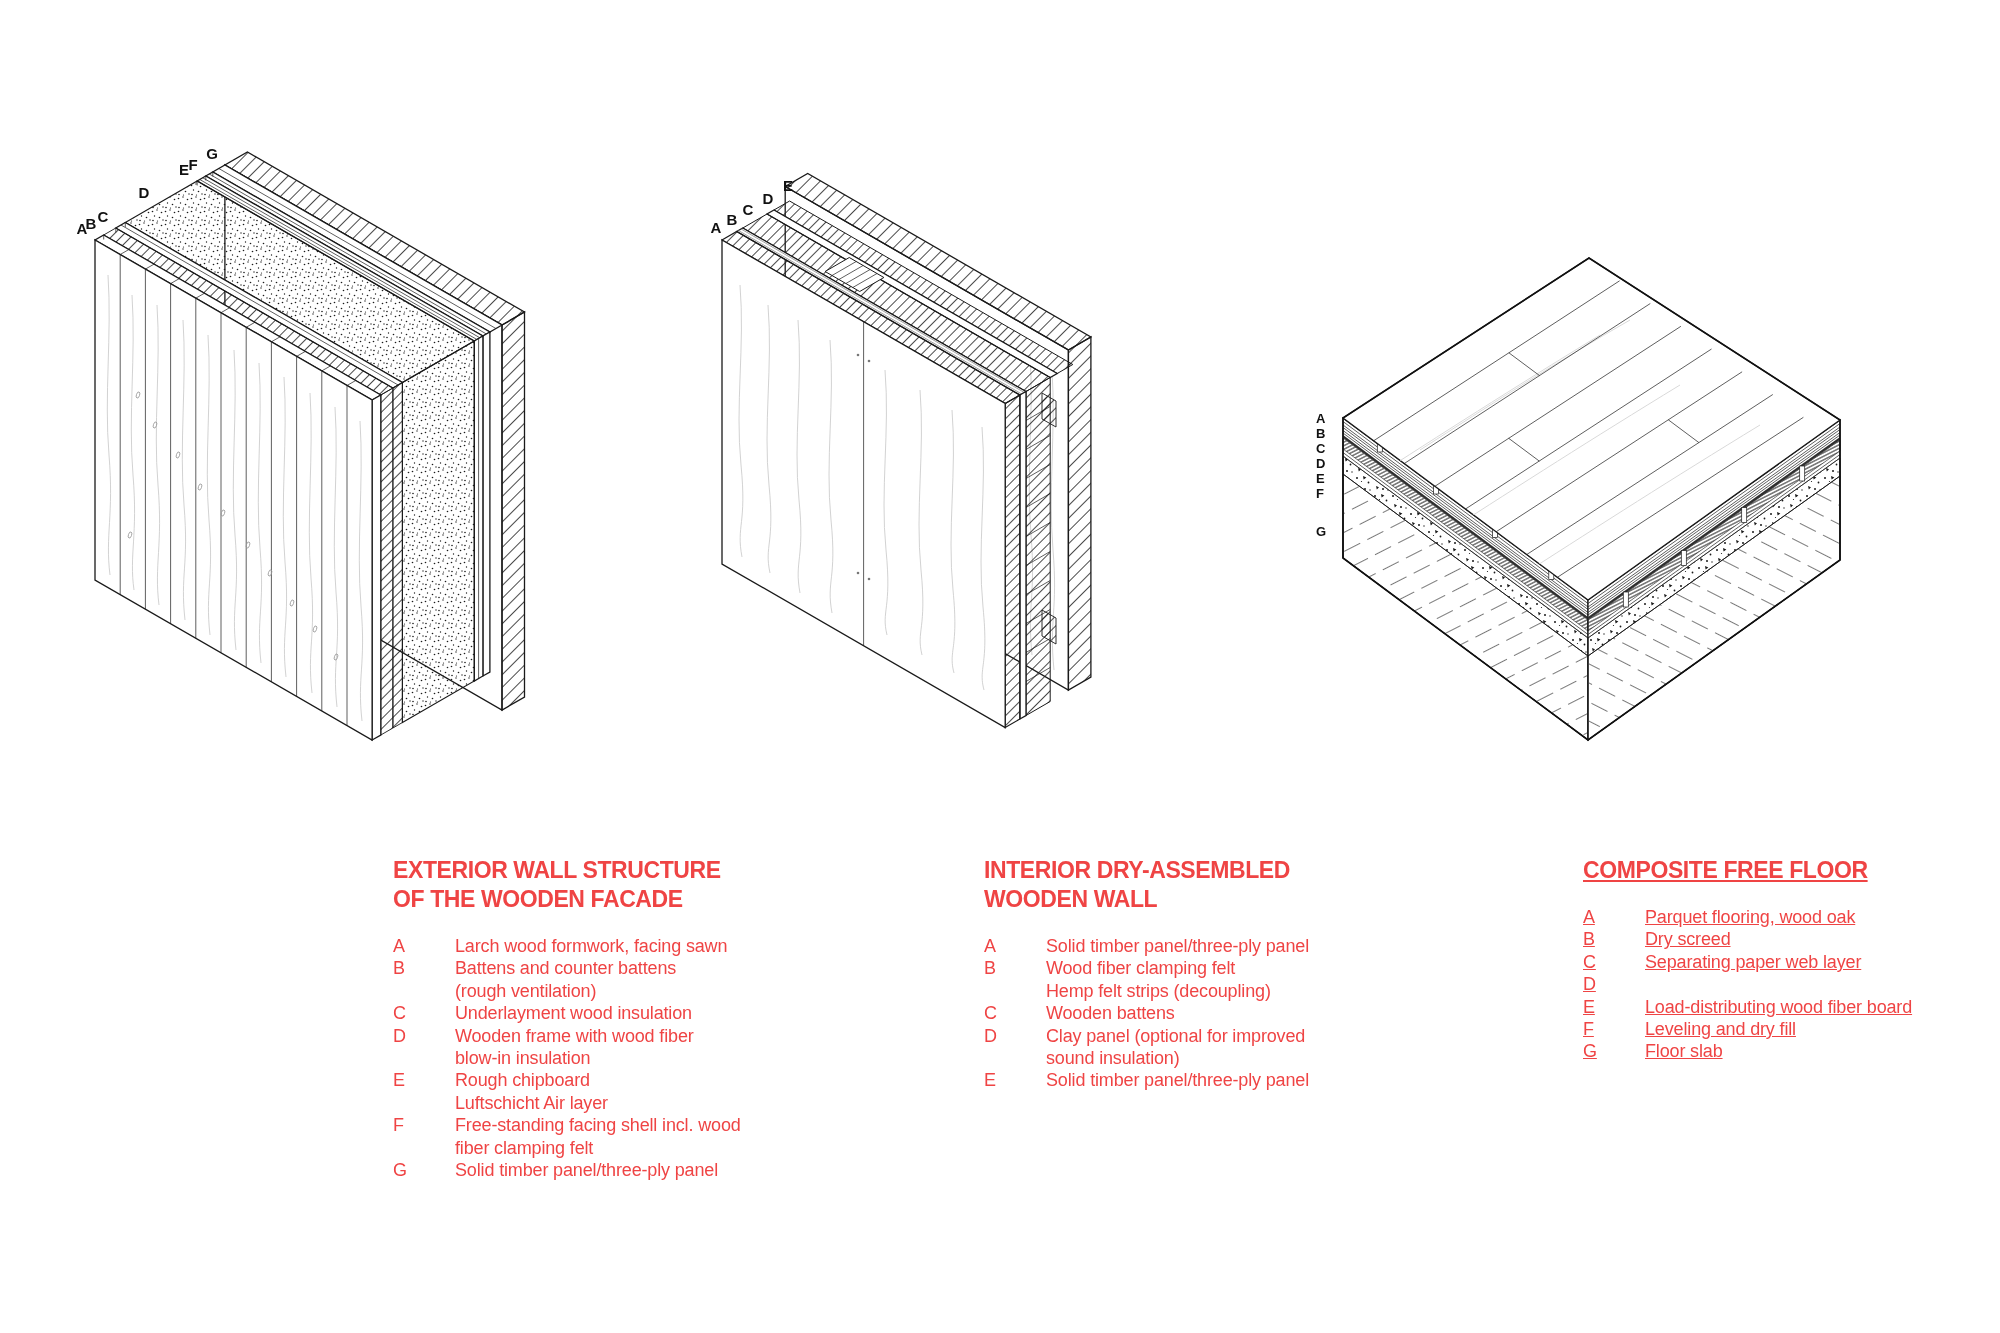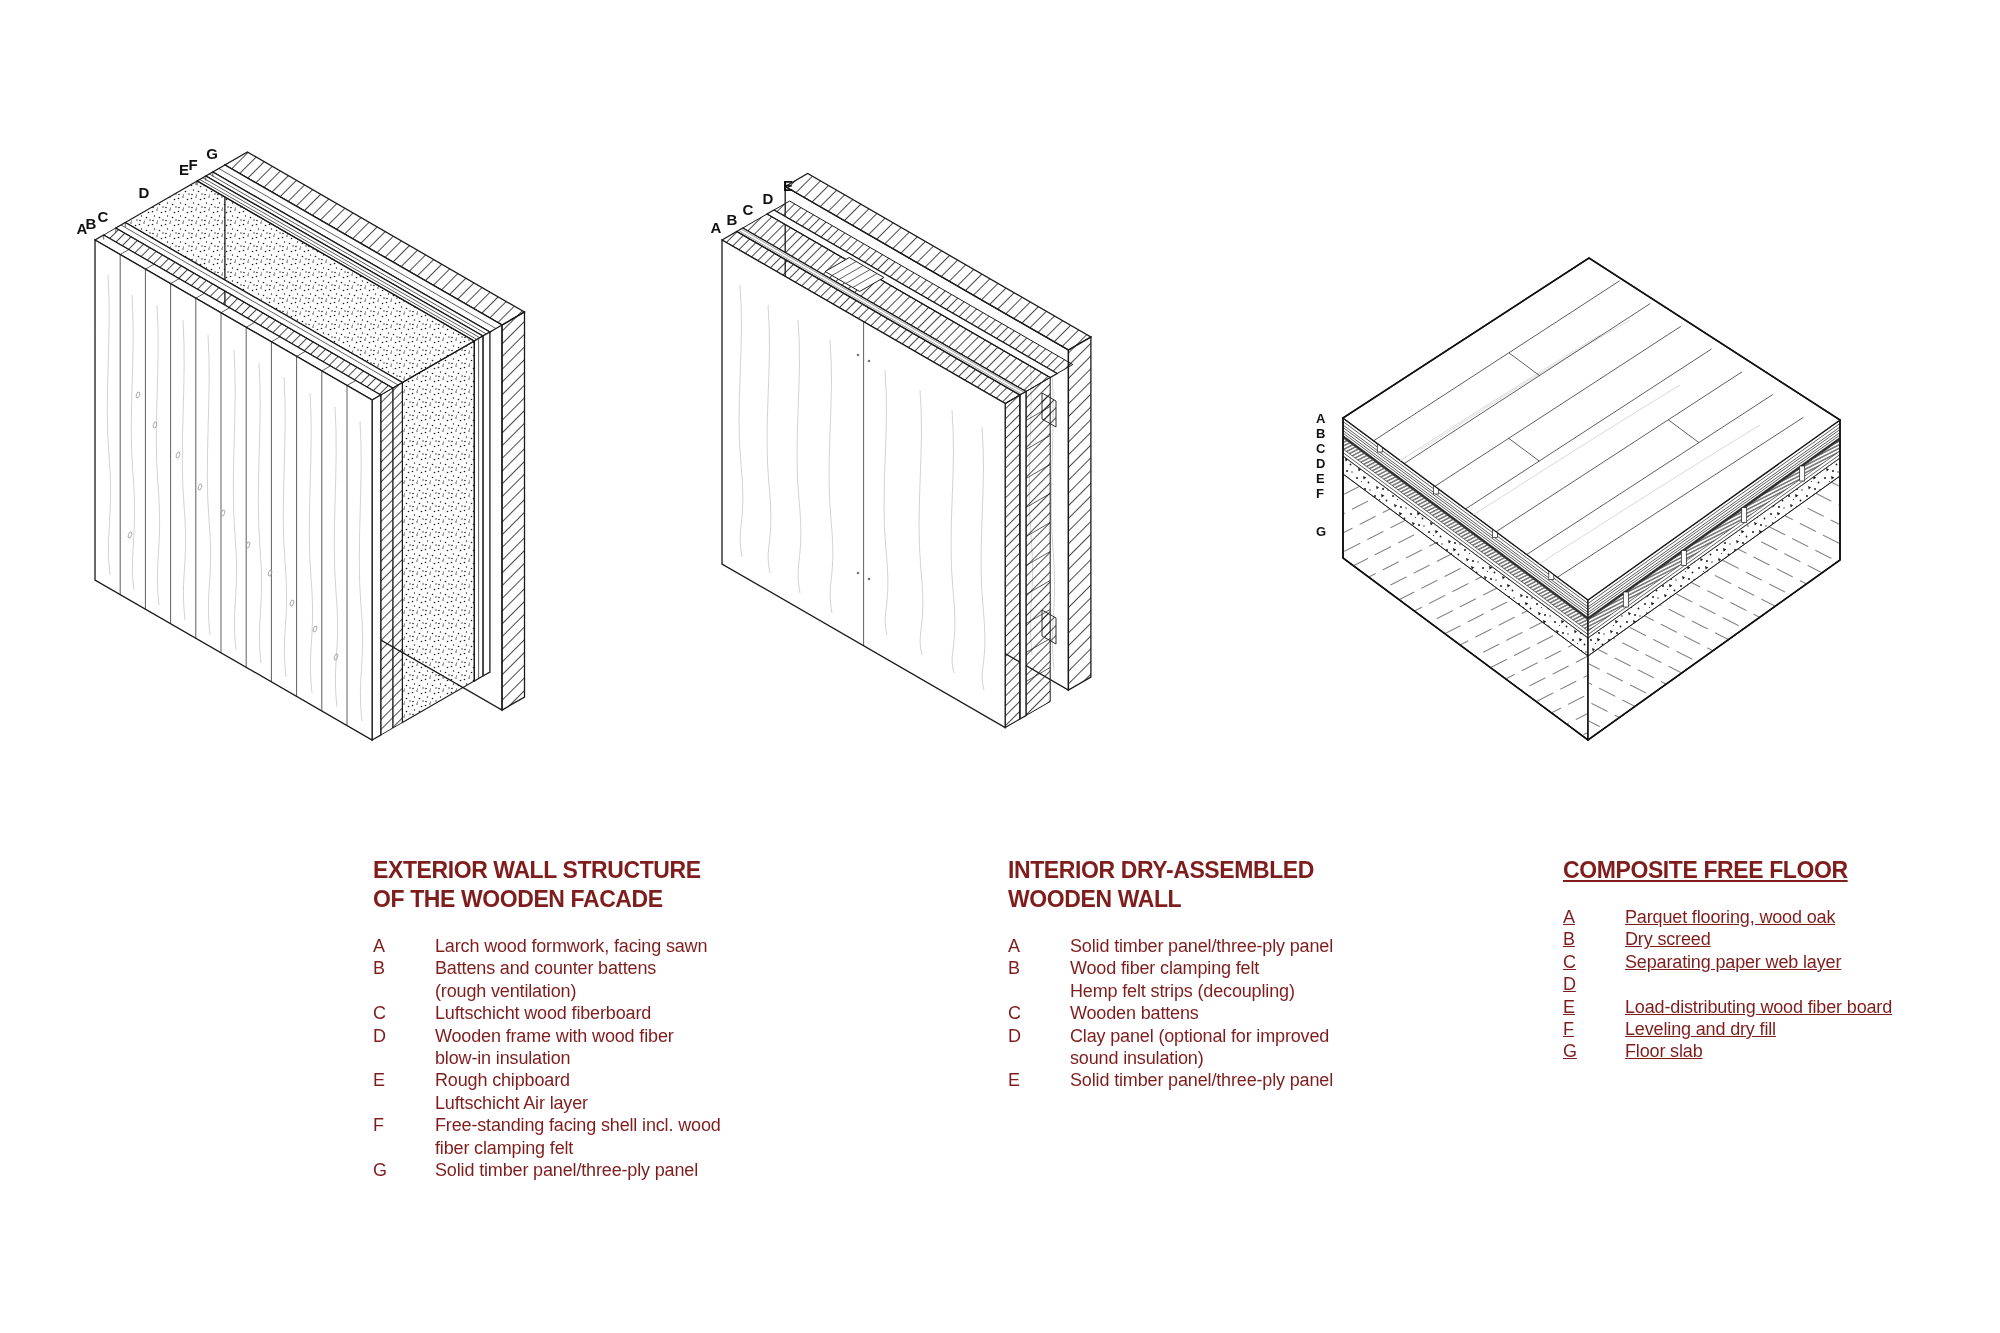--- a/index.html
+++ b/index.html
@@ -1,19 +1,19 @@
 <!DOCTYPE html>
 <html><head>
 <meta charset="utf-8">
 <style>
   html,body{margin:0;padding:0;background:#fff;}
   #canvas{position:relative;width:2000px;height:1333px;background:#ffffff;overflow:hidden;
           font-family:"Liberation Sans",sans-serif;color:#111;}
   .drawing{position:absolute;}
-  .legend{position:absolute;color:#7f1d1d;}
+  .legend{position:absolute;color:#ef4444;margin-left:20px;}
   .legend-title{font-size:23px;line-height:29px;font-weight:600;letter-spacing:-0.4px;white-space:pre;}
   .legend-items{margin-top:21px;}
   .legend-item{display:flex;font-size:18px;line-height:22.4px;letter-spacing:-0.15px;}
   .legend-item .k{width:62px;flex:none;}
   .legend-item .t{white-space:pre;}
   svg text.lblW{font-size:15px;font-weight:700;fill:#111;font-family:"Liberation Sans",sans-serif;}
   svg text.lblF{font-size:13px;font-weight:700;fill:#111;font-family:"Liberation Sans",sans-serif;}
   svg .face{stroke:#1a1a1a;stroke-width:1.3;fill:#fff;}
   svg .thin{stroke:#1a1a1a;stroke-width:0.7;fill:none;}
   svg .grain{stroke:#c7c7c7;stroke-width:0.8;fill:none;}
@@ -395,21 +395,21 @@
           <span class="k">A</span>
           <span class="t">Larch wood formwork, facing sawn</span>
         </div>
       <div class="legend-item">
           <span class="k">B</span>
           <span class="t">Battens and counter battens
 (rough ventilation)</span>
         </div>
       <div class="legend-item">
           <span class="k">C</span>
-          <span class="t">Luftschicht wood fiberboard</span>
+          <span class="t">Underlayment wood insulation</span>
         </div>
       <div class="legend-item">
           <span class="k">D</span>
           <span class="t">Wooden frame with wood fiber
 blow-in insulation</span>
         </div>
       <div class="legend-item">
           <span class="k">E</span>
           <span class="t">Rough chipboard
 Luftschicht Air layer</span>
@@ -419,21 +419,21 @@
           <span class="t">Free-standing facing shell incl. wood
 fiber clamping felt</span>
         </div>
       <div class="legend-item">
           <span class="k">G</span>
           <span class="t">Solid timber panel/three-ply panel</span>
         </div>
     </div>
   </div>
 
-  <div class="legend" style="left:1008px;top:856px;width:380px;">
+  <div class="legend" style="left:964px;top:856px;width:380px;">
     <div class="legend-title">INTERIOR DRY-ASSEMBLED
 WOODEN WALL</div>
     <div class="legend-items">
       <div class="legend-item">
           <span class="k">A</span>
           <span class="t">Solid timber panel/three-ply panel</span>
         </div>
       <div class="legend-item">
           <span class="k">B</span>
           <span class="t">Wood fiber clamping felt

